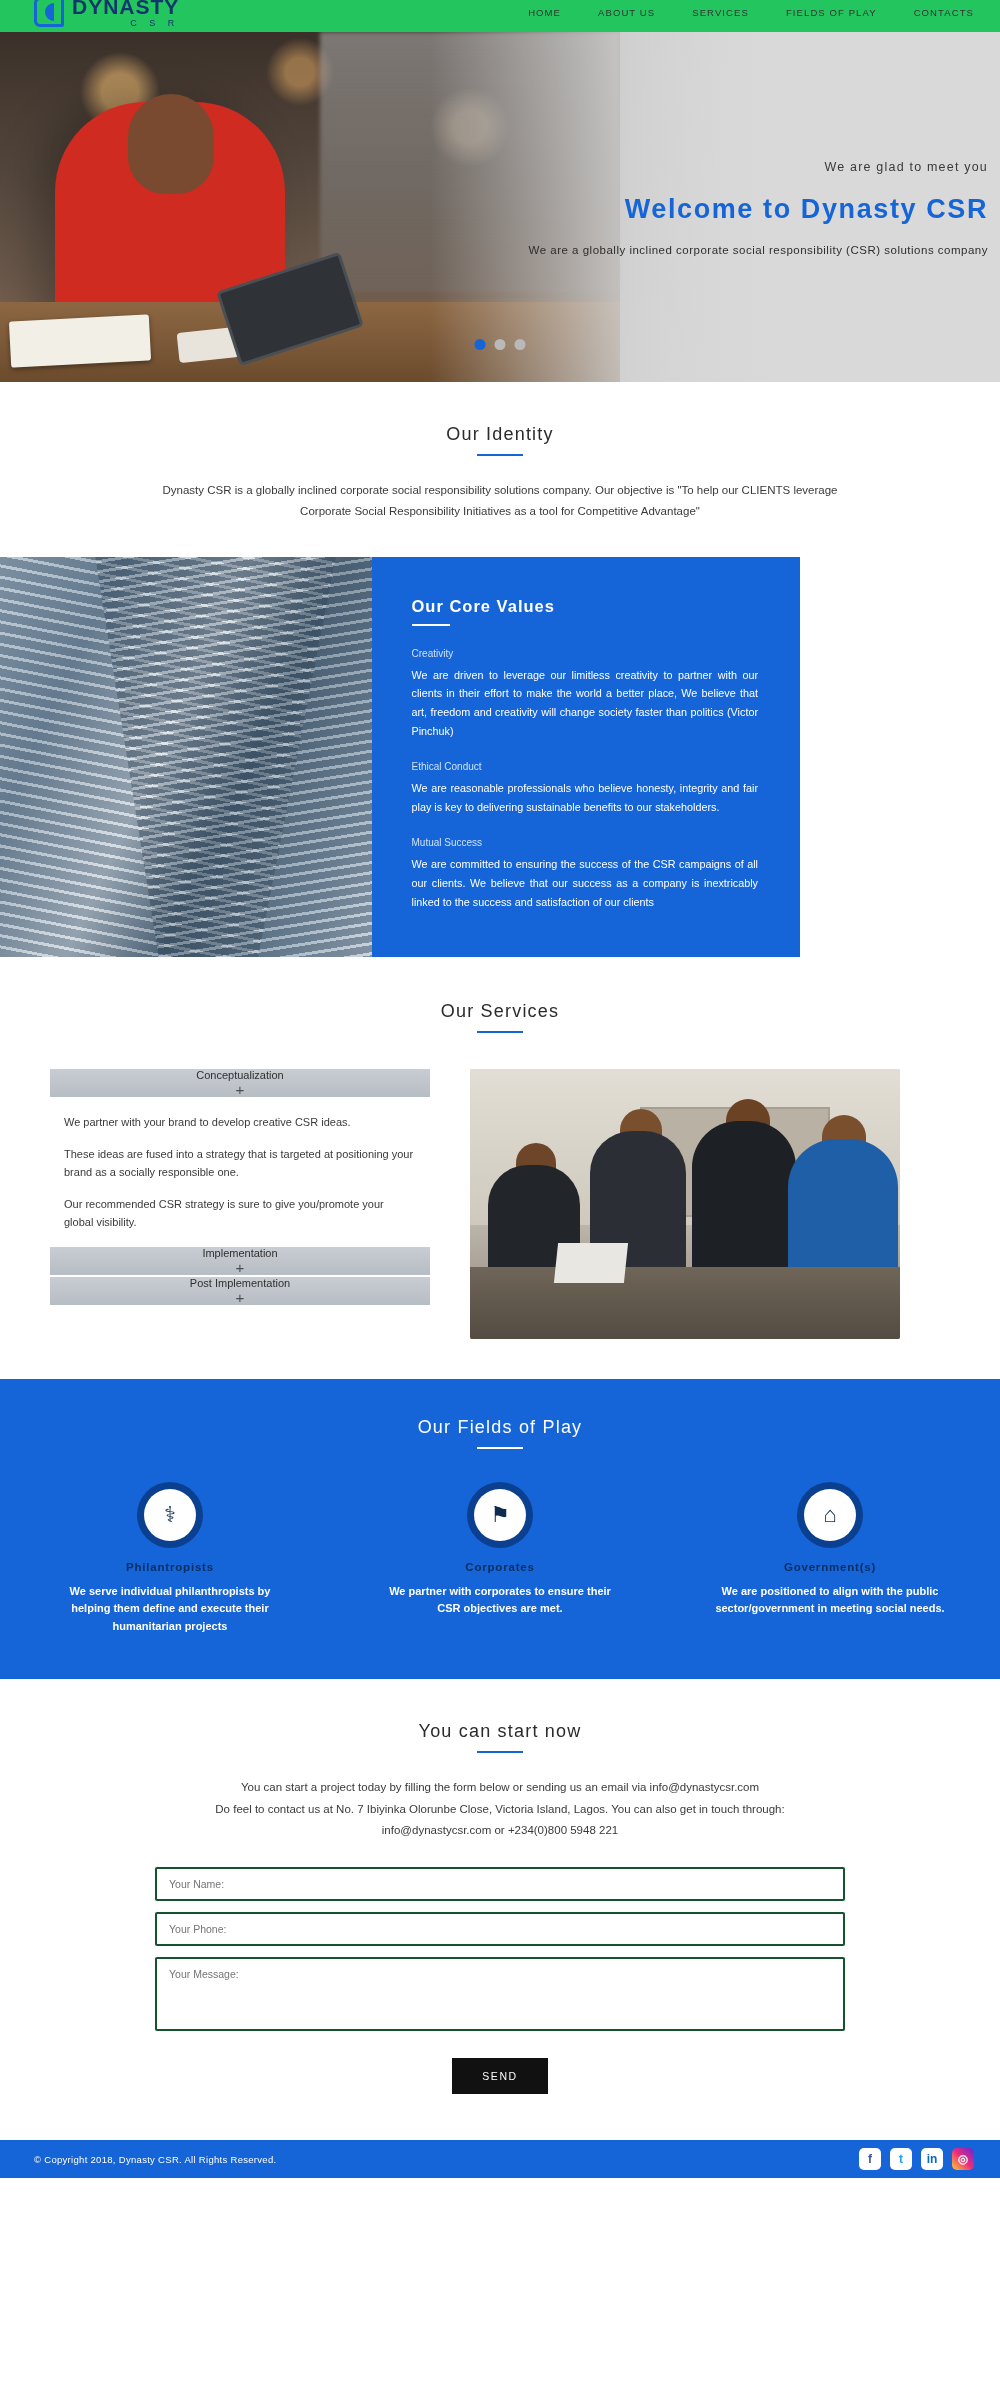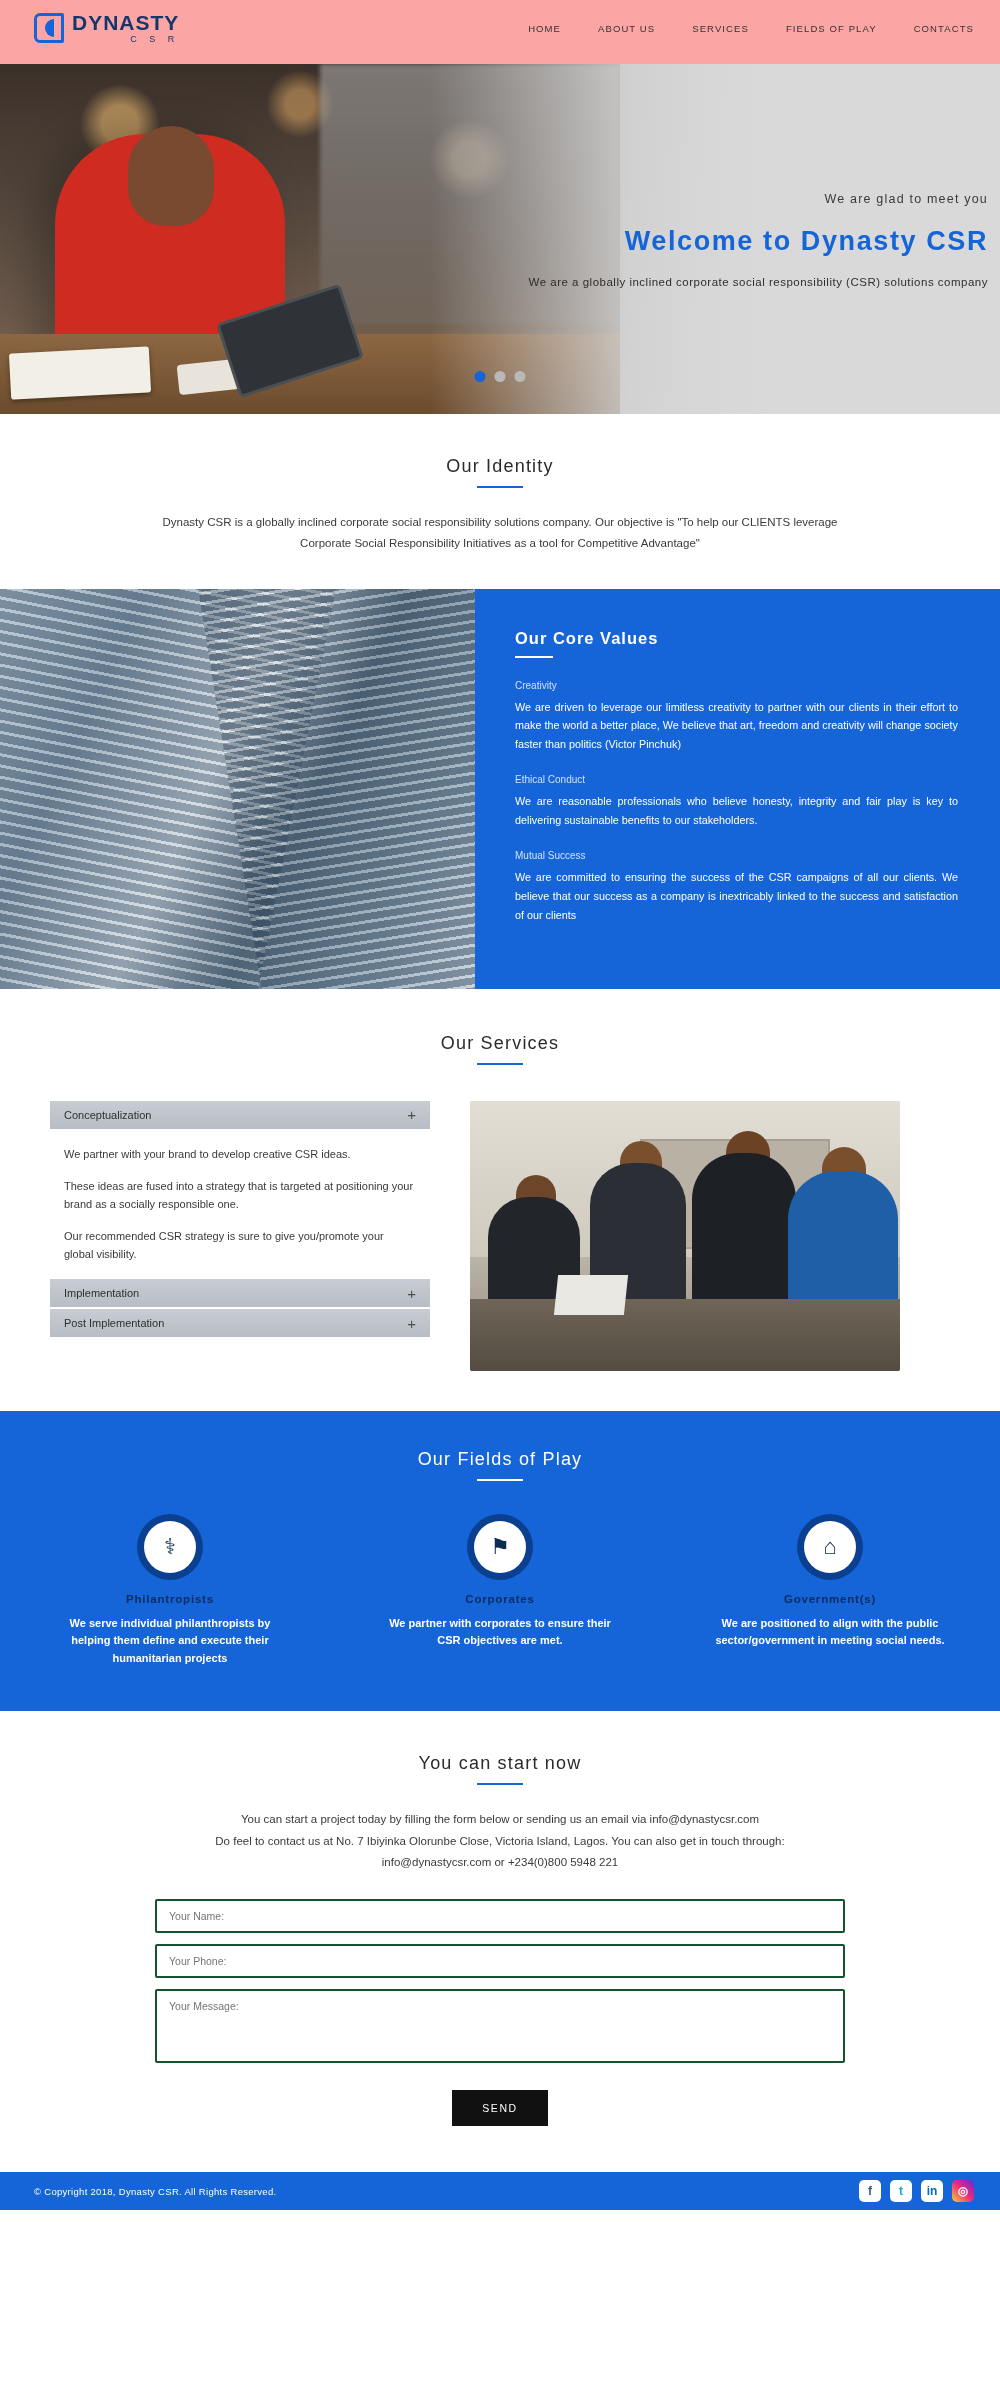--- a/index.html
+++ b/index.html
@@ -6,22 +6,22 @@
   html, body {
     width: 1000px;
     font-family: "Liberation Sans", sans-serif;
     background: #ffffff;
     color: #333;
   }
   body { width: 1000px; min-height: 2400px; position: relative; overflow-x: hidden; }
 
   
   .header {
-    height: 64px;
-    background: #fca5a5;
+    height: 32px;
+    background: #22c55e;
     display: flex;
     align-items: center;
     justify-content: space-between;
     padding: 0 26px 8px 34px;
     position: relative;
     z-index: 20;
   }
   .logo { display: flex; align-items: center; gap: 8px; }
   .logo-mark {
     width: 30px; height: 30px;
@@ -138,21 +138,21 @@
 
   
   .identity { padding: 42px 0 34px; background: #fff; }
   .identity-body {
     max-width: 690px; margin: 24px auto 0; text-align: center;
     font-size: 11.5px; line-height: 1.85; color: #3a3a3a;
   }
 
   
   .core {
-    display: flex; width: 1000px; height: 400px;
+    display: flex; width: 800px; height: 400px;
   }
   .core-photo {
     width: 475px; height: 400px;
     background:
       linear-gradient(115deg, #9fb3c4 0%, #7e94a8 22%, #c3ced8 45%, #5e7487 62%, #8ea3b5 85%, #b9c6d2 100%);
     position: relative; overflow: hidden;
   }
   .core-photo::before {
     content: "";
     position: absolute; left: -40px; top: -60px; width: 330px; height: 560px;
@@ -179,20 +179,21 @@
   .services-inner {
     display: flex; gap: 40px; width: 900px; margin: 36px auto 0;
     align-items: flex-start;
   }
   .accordion { width: 380px; }
   .acc-head {
     background: linear-gradient(180deg, #c8cdd3, #b7bdc4);
     height: 28px; display: flex; align-items: center; justify-content: space-between;
     padding: 0 14px; font-size: 11px; color: #2f2f2f; cursor: pointer;
     margin-bottom: 2px;
+    flex-direction: column;
   }
   .acc-plus { font-size: 15px; color: #4d4d4d; line-height: 1; }
   .acc-body { padding: 14px 14px 16px 14px; }
   .acc-p { font-size: 11px; line-height: 1.65; color: #3a3a3a; margin-bottom: 14px; }
   .acc-p:last-child { margin-bottom: 0; }
   .services-photo {
     width: 430px; height: 270px; border-radius: 2px; position: relative; overflow: hidden;
     background: linear-gradient(180deg, #d9d5cd 0%, #c9c3b8 45%, #8e8478 100%);
   }
   .sp-wall { position: absolute; inset: 0 0 42% 0; background: linear-gradient(180deg,#e2ded5,#cfc9bd); }

